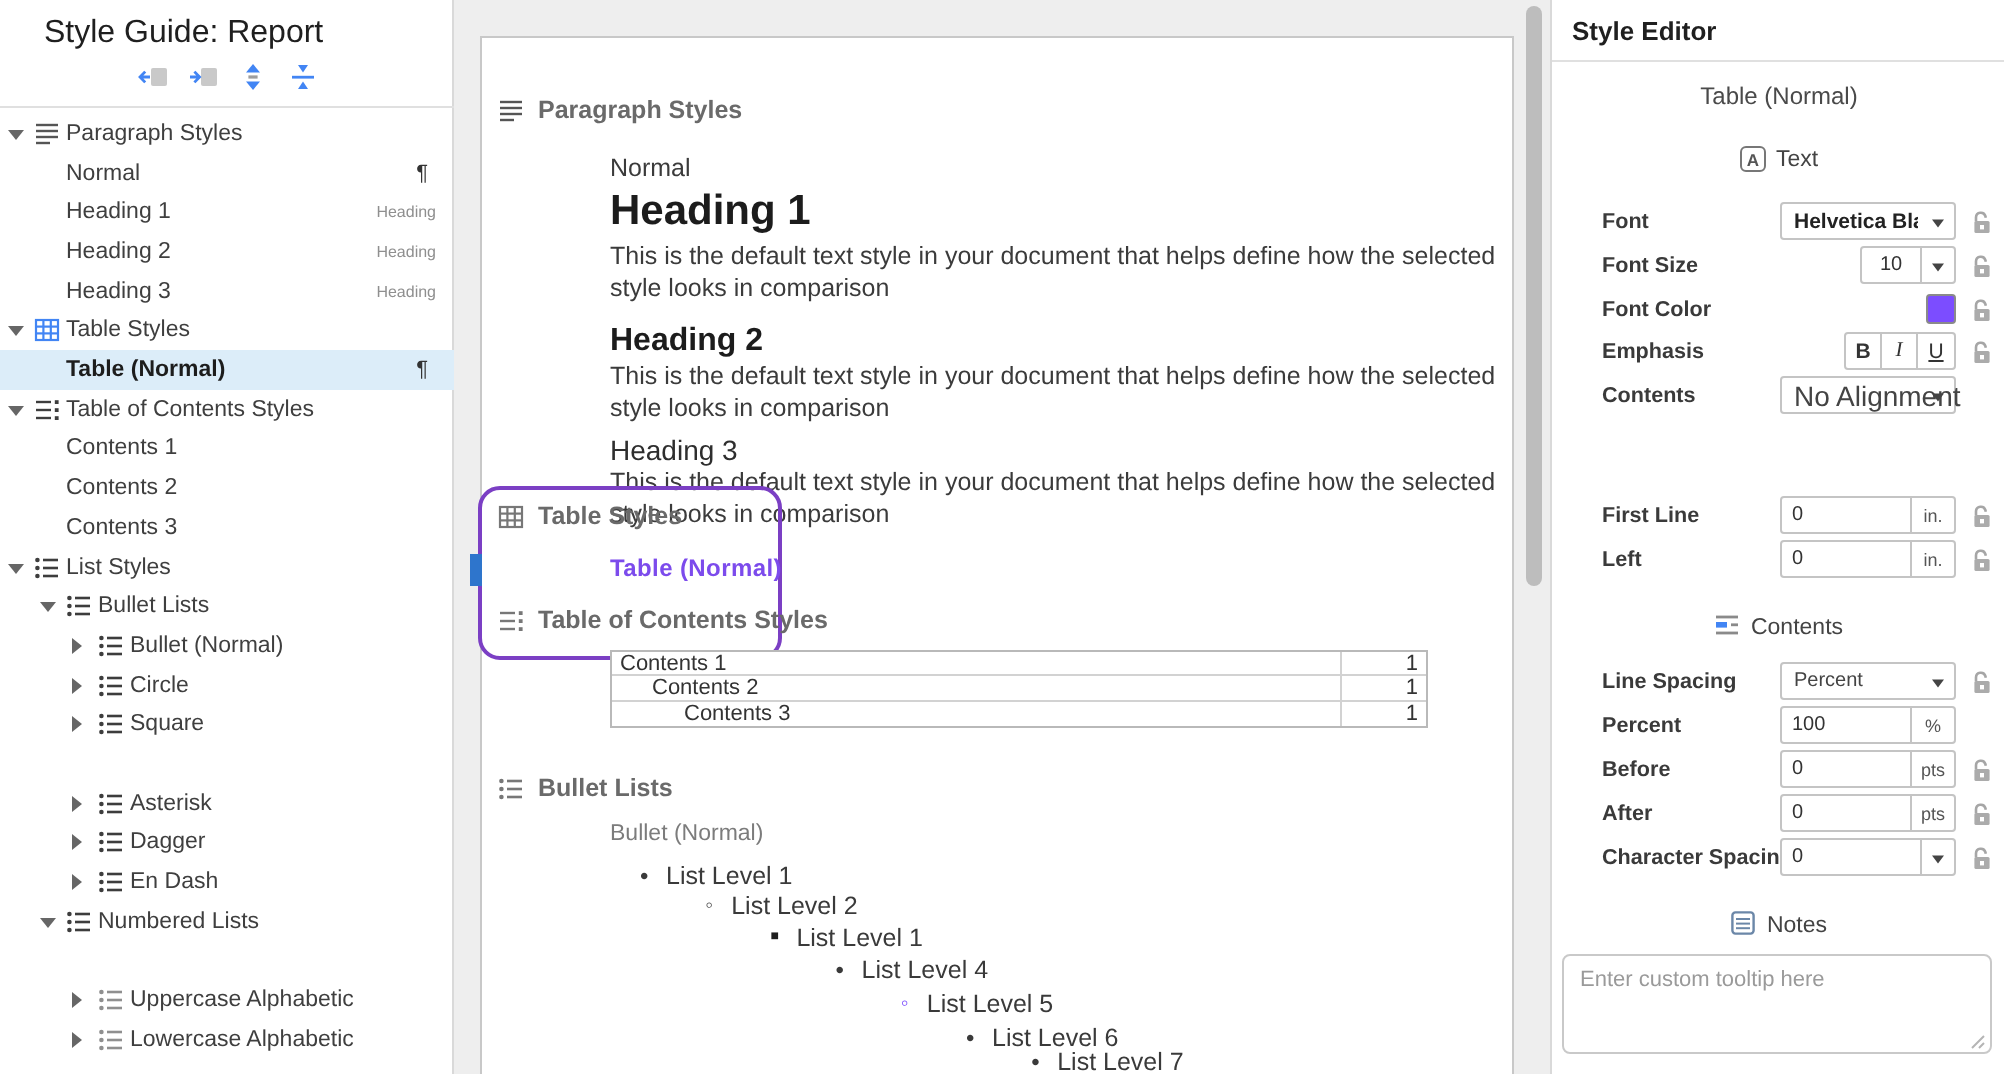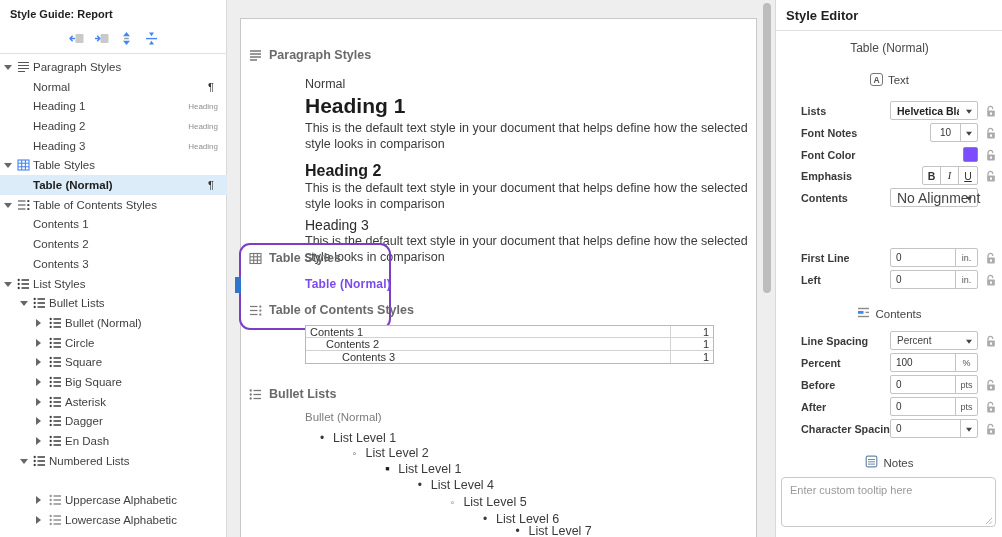--- a/index.html
+++ b/index.html
@@ -2,21 +2,21 @@
 <html><head>
 <meta charset="utf-8">
 <style>
   *{margin:0;padding:0;box-sizing:border-box}
   html,body{background:#fff}
   body{font-family:"Liberation Sans",sans-serif;-webkit-font-smoothing:antialiased}
   #app{position:relative;width:1002px;height:537px;overflow:hidden;background:#fff}
 
   
   #sidebar{position:absolute;left:0;top:0;width:227px;height:537px;background:#fff;border-right:1px solid #d9d9d9}
-  .sg-title{position:absolute;left:10px;top:8px;font-size:11px;font-weight:700;color:#1f1f1f}
+  .sg-title{position:absolute;left:22px;top:8px;font-size:16px;font-weight:400;color:#1f1f1f}
   .sg-toolbar{position:absolute;left:0;top:27px;width:227px;height:22px;display:flex;justify-content:center;align-items:center;gap:7px}
   .tb-btn{width:18px;height:18px;display:flex;align-items:center;justify-content:center;border-radius:3px;cursor:pointer}
   .sg-divider{position:absolute;left:0;top:53px;width:227px;height:1px;background:#e0e0e0}
   #tree{position:absolute;left:0;top:57px;width:227px;height:478px}
   .t-row{position:absolute;left:0;width:227px;height:19.7px;cursor:pointer}
   .t-row.sel{background:#DCEDF9}
   .t-lab{position:absolute;top:50%;transform:translateY(-50%);font-size:11.5px;color:#3f3f3f;white-space:nowrap}
   .t-lab.b{font-weight:700;color:#1d1d1d}
   .t-ico{position:absolute;top:50%;transform:translateY(-50%);line-height:0}
   .tri-d{position:absolute;top:50%;transform:translateY(-40%);width:0;height:0;border-left:4px solid transparent;border-right:4px solid transparent;border-top:5px solid #666}
@@ -238,32 +238,20 @@
           <span class="t-ico" style="left:49px"><svg width="13" height="13" viewBox="0 0 13 13">
               <line x1="4.5" y1="2.5" x2="12" y2="2.5" stroke="#3d3d3d" stroke-width="1.3"></line>
               <circle cx="1.7" cy="2.5" r="1.15" fill="#3d3d3d"></circle>
               <line x1="4.5" y1="6.5" x2="12" y2="6.5" stroke="#3d3d3d" stroke-width="1.3"></line>
               <circle cx="1.7" cy="6.5" r="1.15" fill="#3d3d3d"></circle>
               <line x1="4.5" y1="10.5" x2="12" y2="10.5" stroke="#3d3d3d" stroke-width="1.3"></line>
               <circle cx="1.7" cy="10.5" r="1.15" fill="#3d3d3d"></circle>
             </svg></span>
           <span class="t-lab" style="left:65px">Square</span>
         </div>
-        <div class="t-row" style="top:315.2px">
-          <span class="tri-r" style="left:36px"></span>
-          <span class="t-ico" style="left:49px"><svg width="13" height="13" viewBox="0 0 13 13">
-              <line x1="4.5" y1="2.5" x2="12" y2="2.5" stroke="#3d3d3d" stroke-width="1.3"></line>
-              <circle cx="1.7" cy="2.5" r="1.15" fill="#3d3d3d"></circle>
-              <line x1="4.5" y1="6.5" x2="12" y2="6.5" stroke="#3d3d3d" stroke-width="1.3"></line>
-              <circle cx="1.7" cy="6.5" r="1.15" fill="#3d3d3d"></circle>
-              <line x1="4.5" y1="10.5" x2="12" y2="10.5" stroke="#3d3d3d" stroke-width="1.3"></line>
-              <circle cx="1.7" cy="10.5" r="1.15" fill="#3d3d3d"></circle>
-            </svg></span>
-          <span class="t-lab" style="left:65px">Big Square</span>
-        </div>
         <div class="t-row" style="top:334.9px">
           <span class="tri-r" style="left:36px"></span>
           <span class="t-ico" style="left:49px"><svg width="13" height="13" viewBox="0 0 13 13">
               <line x1="4.5" y1="2.5" x2="12" y2="2.5" stroke="#3d3d3d" stroke-width="1.3"></line>
               <circle cx="1.7" cy="2.5" r="1.15" fill="#3d3d3d"></circle>
               <line x1="4.5" y1="6.5" x2="12" y2="6.5" stroke="#3d3d3d" stroke-width="1.3"></line>
               <circle cx="1.7" cy="6.5" r="1.15" fill="#3d3d3d"></circle>
               <line x1="4.5" y1="10.5" x2="12" y2="10.5" stroke="#3d3d3d" stroke-width="1.3"></line>
               <circle cx="1.7" cy="10.5" r="1.15" fill="#3d3d3d"></circle>
             </svg></span>
@@ -427,34 +415,34 @@
     <div class="ed-title">Style Editor</div>
     <div class="ed-divider"></div>
     <div class="ed-stylename">Table (Normal)</div>
 
     <div class="ed-sechead" style="top:73px">
       <span class="abox">A</span>
       <span>Text</span>
     </div>
 
     <div class="ed-row" style="top:101px">
-      <span class="ed-label">Lists</span>
+      <span class="ed-label">Font</span>
       <div class="ctl w88">
         <span class="ddval-b">Helvetica Black</span>
         <span class="caret"></span>
       </div>
       <span class="lock-slot"><svg width="12" height="13" viewBox="0 0 12 13">
             <path d="M3 6.2 V4.2 A2.4 2.4 0 0 1 7.7 3.6 L7.9 4.4" fill="none" stroke="#a6a6a6" stroke-width="1.3"></path>
             <rect x="2.2" y="6" width="7.6" height="6" rx="0.8" fill="#ABABAB"></rect>
             <rect x="5" y="8" width="2" height="2.2" fill="#fff"></rect>
           </svg></span>
     </div>
 
     <div class="ed-row" style="top:123px">
-      <span class="ed-label">Font Notes</span>
+      <span class="ed-label">Font Size</span>
       <div class="ctl combo48">
         <span class="c-val">10</span>
         <span class="c-caretseg">
             <span class="caret"></span>
           </span>
       </div>
       <span class="lock-slot"><svg width="12" height="13" viewBox="0 0 12 13">
             <path d="M3 6.2 V4.2 A2.4 2.4 0 0 1 7.7 3.6 L7.9 4.4" fill="none" stroke="#a6a6a6" stroke-width="1.3"></path>
             <rect x="2.2" y="6" width="7.6" height="6" rx="0.8" fill="#ABABAB"></rect>
             <rect x="5" y="8" width="2" height="2.2" fill="#fff"></rect>

